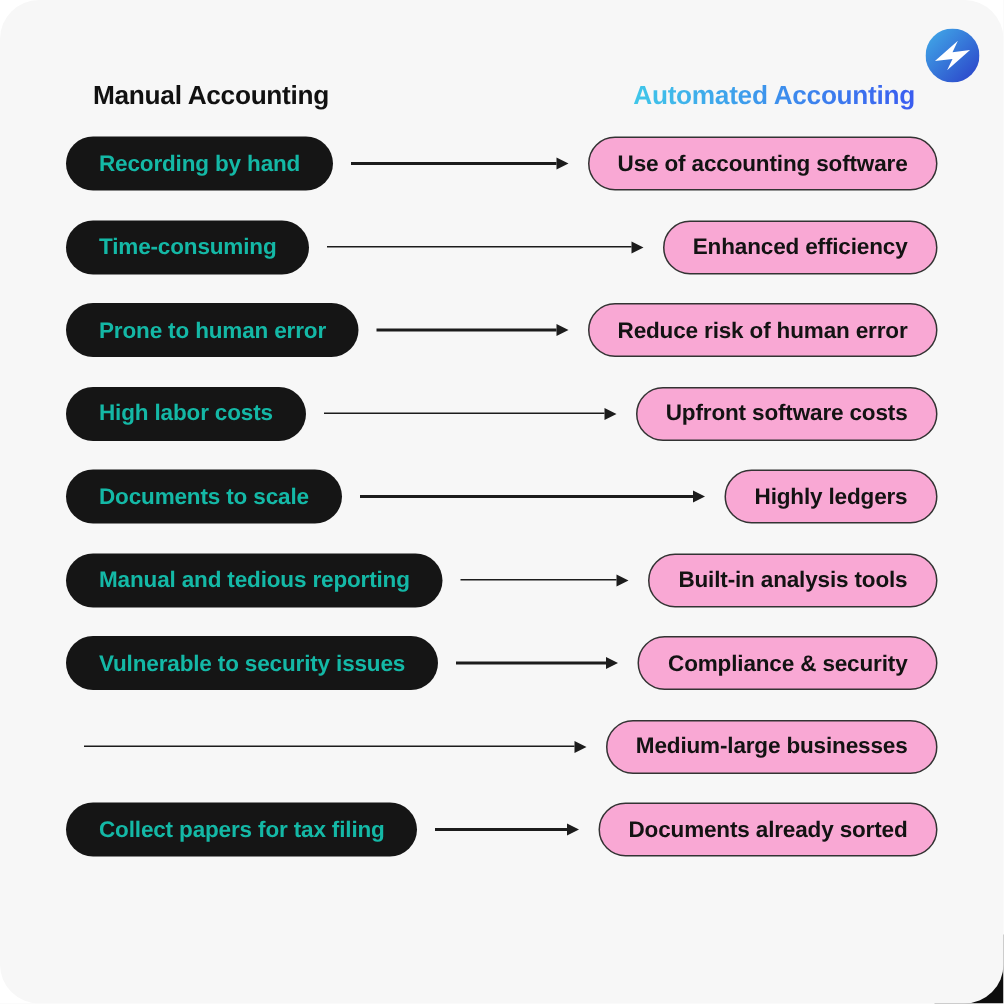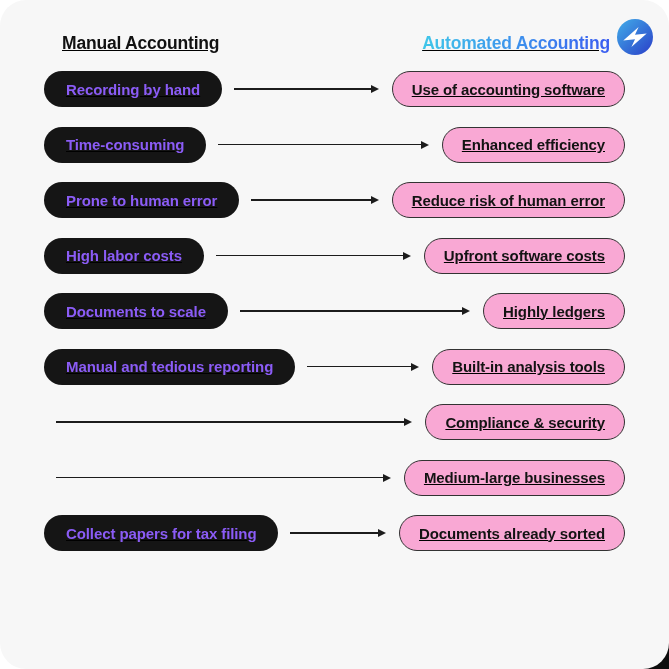--- a/index.html
+++ b/index.html
@@ -14,22 +14,21 @@
     position: absolute;
     right: 0; bottom: 0;
     width: 46px; height: 46px;
     background: #0d0d0d;
   }
   .card {
     position: absolute;
     inset: 0;
     background: #f7f7f7;
     border-radius: 26px;
-    padding: 32px 44px 0 44px;
-    text-decoration: underline;
+    padding: 52px 44px 0 44px;
   }
   .logo {
     position: absolute;
     top: 19px;
     right: 16px;
     width: 36px;
     height: 36px;
   }
   .header-row {
     display: flex;
@@ -65,21 +64,21 @@
     align-items: center;
     border-radius: 20px;
     font-size: 15px;
     font-weight: bold;
     letter-spacing: -0.1px;
     white-space: nowrap;
     flex: 0 0 auto;
   }
   .pill-manual {
     background: #151515;
-    color: #8b5cf6;
+    color: #14b8a6;
     padding: 0 22px;
   }
   .pill-automated {
     background: #f9a8d4;
     color: #131313;
     border: 1.5px solid #333333;
     padding: 0 19px;
   }
   .arrow {
     flex: 1 1 auto;
@@ -173,20 +172,21 @@
   <div class="row">
     <div class="pill pill-manual">Manual and tedious reporting</div>
     <div class="arrow">
       <div class="arrow-line"></div>
       <div class="arrow-head"></div>
     </div>
     <div class="pill pill-automated">Built-in analysis tools</div>
   </div>
 
   <div class="row">
+    <div class="pill pill-manual">Vulnerable to security issues</div>
     <div class="arrow">
       <div class="arrow-line"></div>
       <div class="arrow-head"></div>
     </div>
     <div class="pill pill-automated">Compliance &amp; security</div>
   </div>
 
   <div class="row">
     <div class="arrow">
       <div class="arrow-line"></div>

